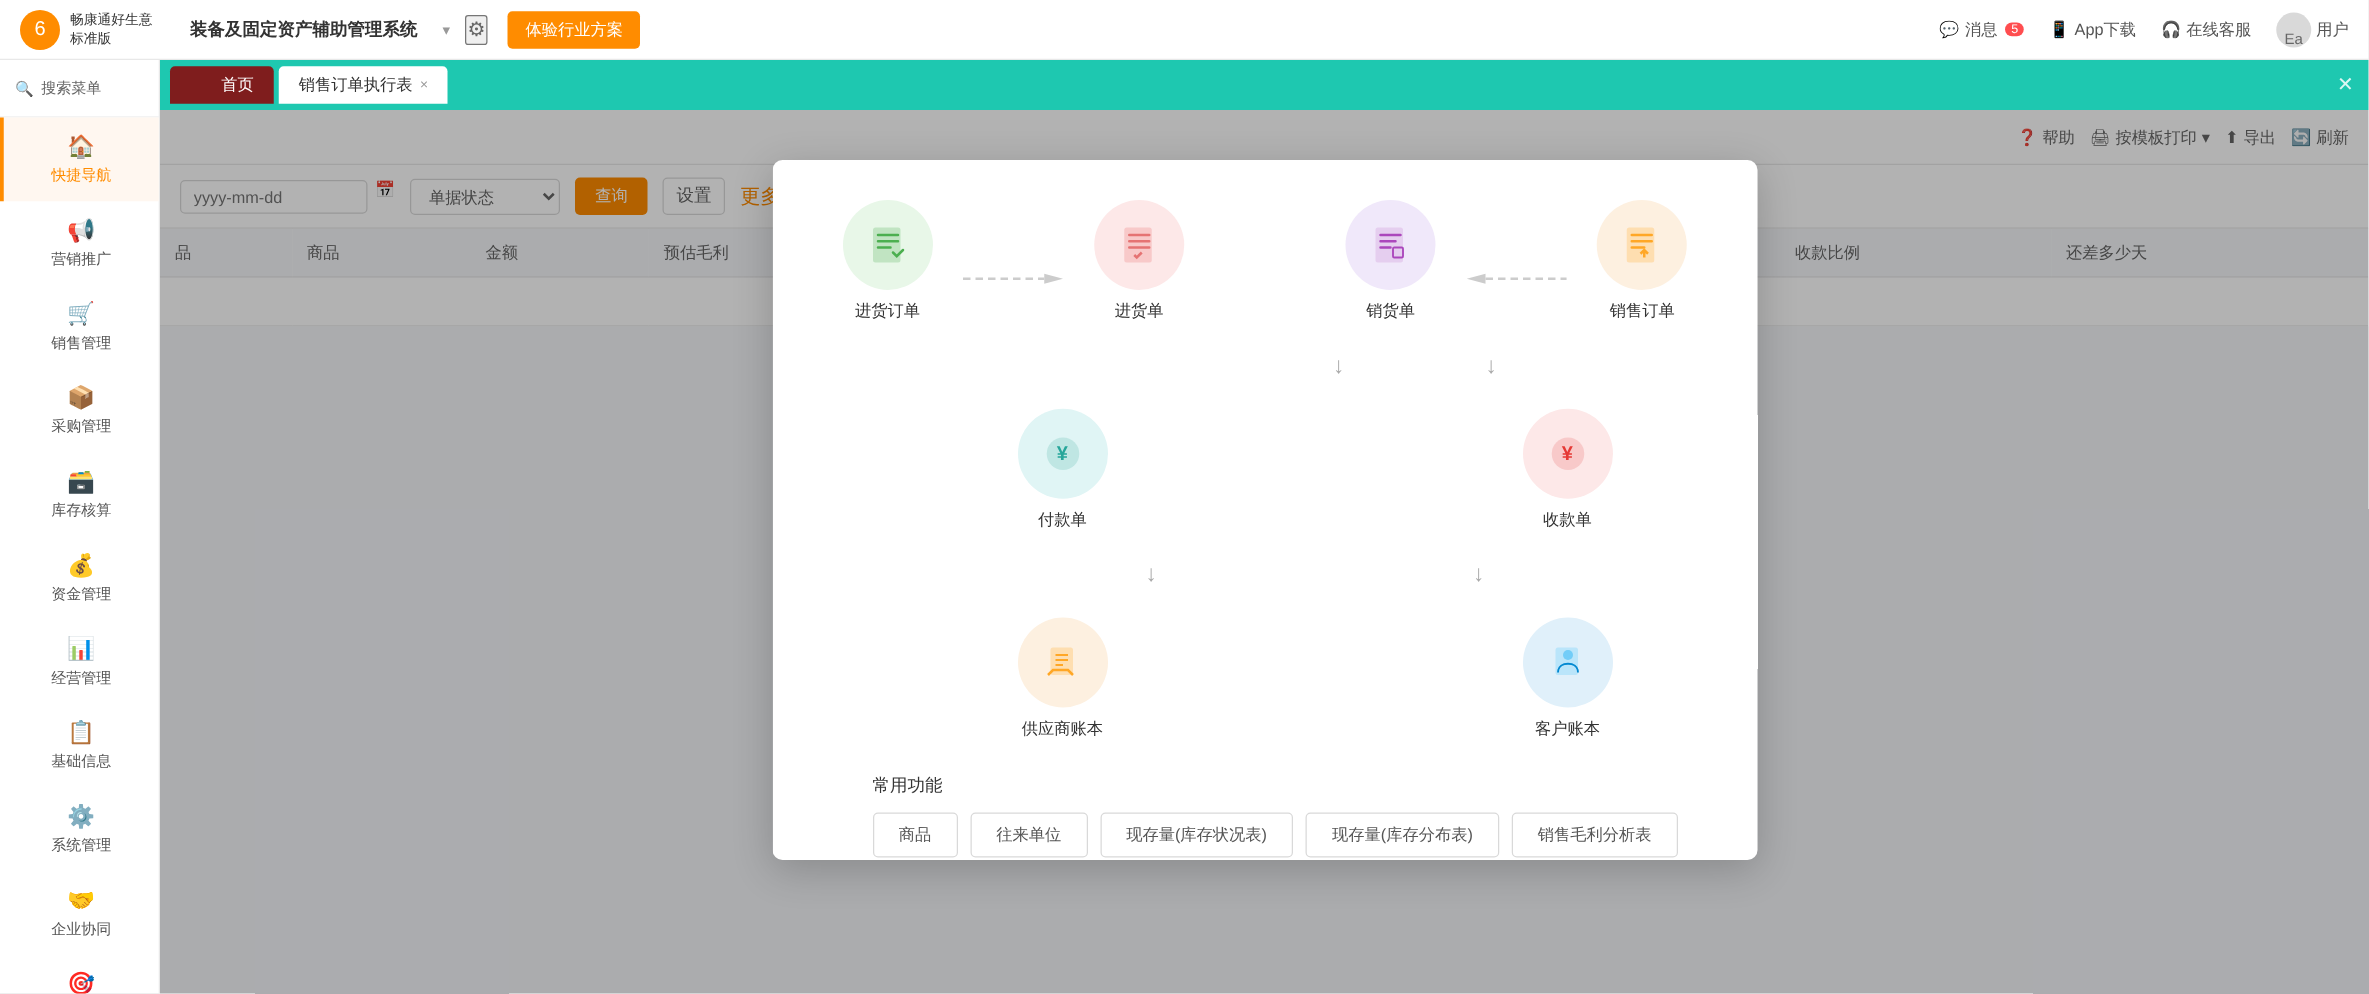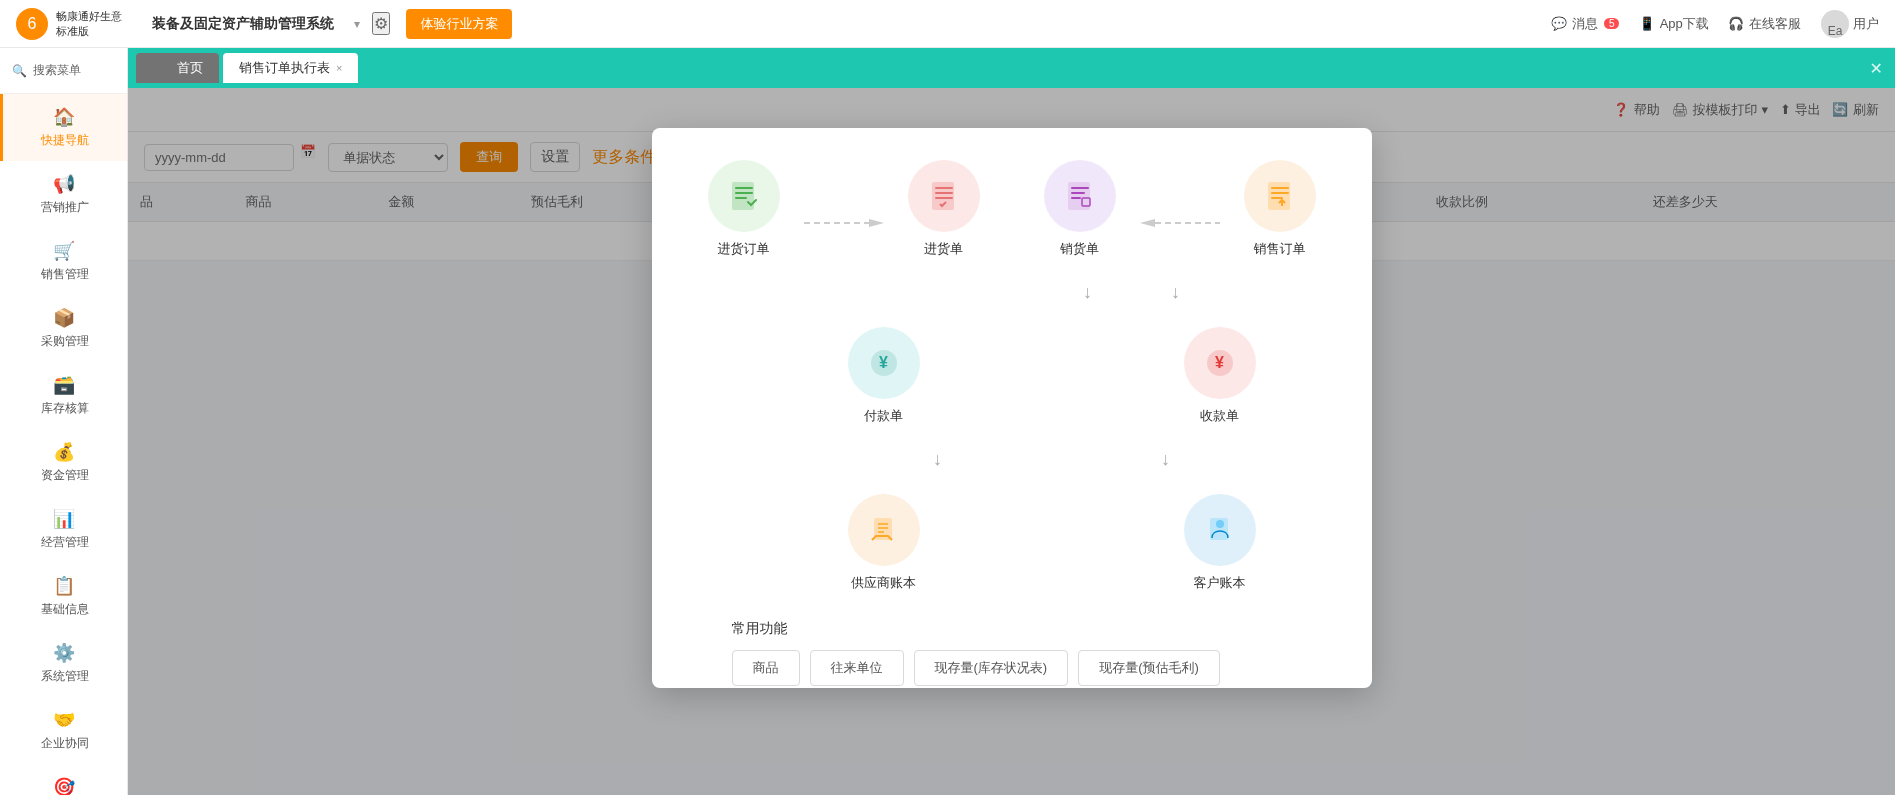--- a/index.html
+++ b/index.html
@@ -29,21 +29,21 @@
     
     .sidebar-search { padding: 10px 8px; border-bottom: 1px solid #f0f0f0; }
     .sidebar-search-btn { width: 100%; background: none; border: none; display: flex; align-items: center; gap: 6px; color: #666; cursor: pointer; font-size: 12px; padding: 4px; }
     .sidebar-item { display: flex; flex-direction: column; align-items: center; padding: 12px 8px; cursor: pointer; border-left: 3px solid transparent; color: #555; font-size: 12px; gap: 4px; }
     .sidebar-item.active { background: #fff7f0; border-left-color: #ff8c00; color: #ff8c00; }
     .sidebar-item .icon { font-size: 18px; }
 
     
     .tab-bar { height: 40px; background: #1ec8b0; display: flex; align-items: center; padding: 0 8px; gap: 4px; flex-shrink: 0; }
     .tab { padding: 6px 16px; border-radius: 4px 4px 0 0; cursor: pointer; font-size: 13px; color: rgba(255,255,255,0.85); display: flex; align-items: center; gap: 6px; }
-    .tab.home { background: #737373; color: #fff; padding-left: 41px; }
+    .tab.home { background: #7f1d1d; color: #fff; padding-left: 41px; }
     .tab.active { background: #fff; color: #333; }
     .tab-close { font-size: 11px; color: #999; cursor: pointer; }
     .tab-bar-close { margin-left: auto; color: rgba(255,255,255,0.85); cursor: pointer; font-size: 16px; padding: 4px; }
 
     
     .page-content { flex: 1; display: flex; flex-direction: column; overflow: hidden; position: relative; }
     .toolbar { height: 44px; background: #fff; display: flex; align-items: center; padding: 0 16px; gap: 12px; border-bottom: 1px solid #e8e8e8; flex-shrink: 0; justify-content: flex-end; }
     .toolbar-btn { display: flex; align-items: center; gap: 4px; color: #666; cursor: pointer; font-size: 13px; }
 
     
@@ -57,21 +57,21 @@
 
     
     .table-area { flex: 1; overflow: auto; }
     .data-table { width: 100%; border-collapse: collapse; background: #fff; }
     .data-table th { background: #f5f7fa; color: #666; padding: 10px 12px; text-align: left; border-bottom: 1px solid #e8e8e8; font-weight: 500; font-size: 13px; white-space: nowrap; }
     .data-table td { padding: 10px 12px; border-bottom: 1px solid #f0f0f0; font-size: 13px; color: #333; white-space: nowrap; }
     .empty-tip { text-align: center; color: #999; padding: 60px; font-size: 14px; }
 
     
     .modal-overlay { position: absolute; top: 0; left: 0; right: 0; bottom: 0; background: rgba(0,0,0,0.3); z-index: 100; display: flex; justify-content: center; align-items: flex-start; padding-top: 40px; }
-    .modal { background: #fff; border-radius: 8px; width: 720px; padding: 32px; box-shadow: 0 8px 32px rgba(0,0,0,0.2); max-height: 560px; overflow-y: auto; }
+    .modal { background: #fff; border-radius: 8px; width: 788px; padding: 32px; box-shadow: 0 8px 32px rgba(0,0,0,0.2); max-height: 560px; overflow-y: auto; }
 
     
     .flow-diagram { display: flex; flex-direction: column; gap: 24px; margin-bottom: 28px; }
     .flow-row { display: flex; align-items: center; gap: 0; }
     .flow-node { display: flex; flex-direction: column; align-items: center; gap: 8px; min-width: 120px; }
     .flow-circle { width: 72px; height: 72px; border-radius: 50%; display: flex; align-items: center; justify-content: center; font-size: 28px; }
     .flow-label { font-size: 13px; color: #333; }
 
     
     .node-green { background: #e8f7e8; }
@@ -391,21 +391,21 @@
               </div>
 
             </div>
 
             <div class="common-functions">
               <div class="common-title">常用功能</div>
               <div class="func-row">
                 <button class="func-btn">商品</button>
                 <button class="func-btn">往来单位</button>
                 <button class="func-btn">现存量(库存状况表)</button>
-                <button class="func-btn">现存量(预估毛利)</button>
+                <button class="func-btn">现存量(库存分布表)</button>
                 <button class="func-btn">销售毛利分析表</button>
 
               </div>
 
             </div>
 
           </div>
         </div>
 
       </div>

